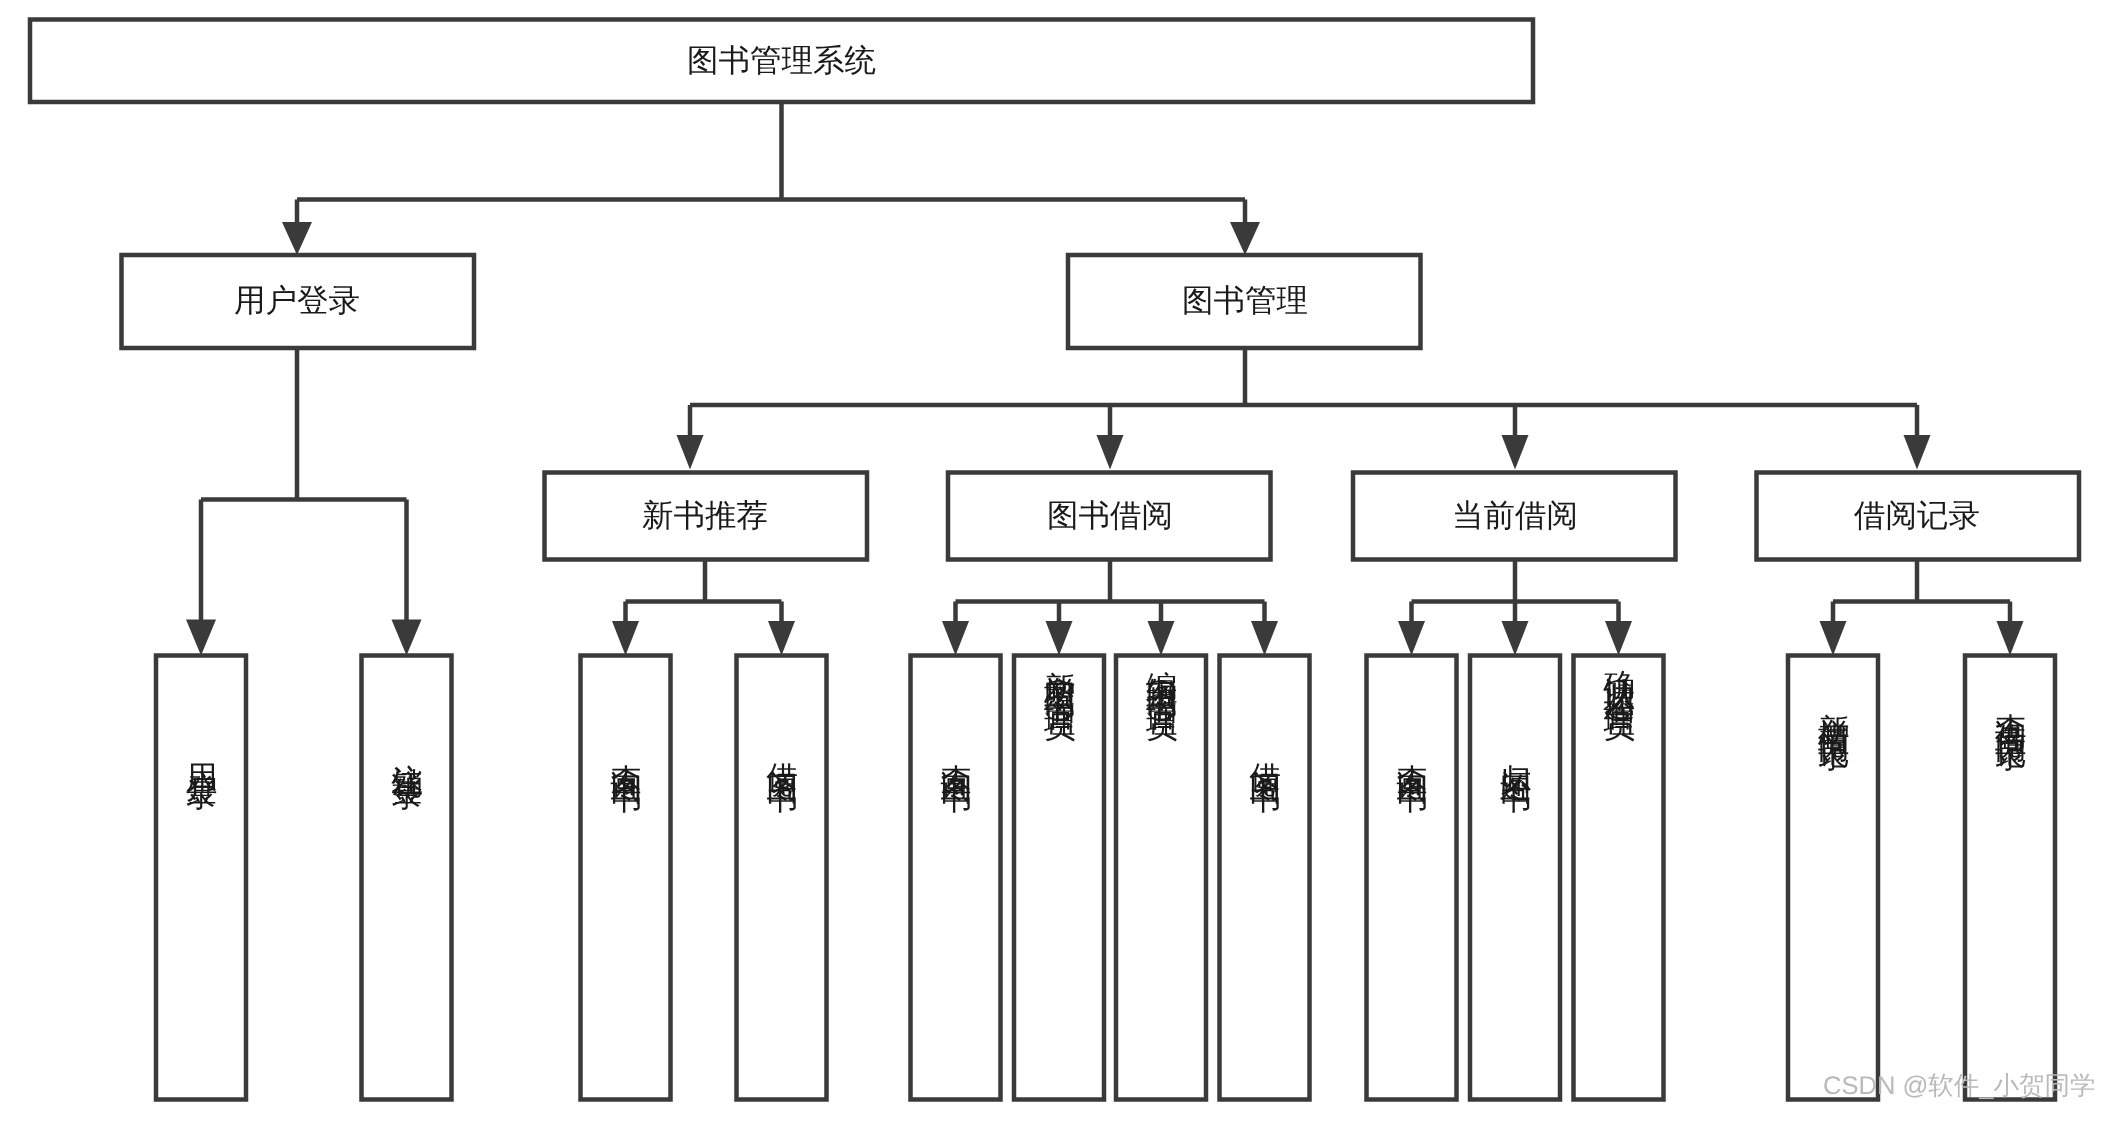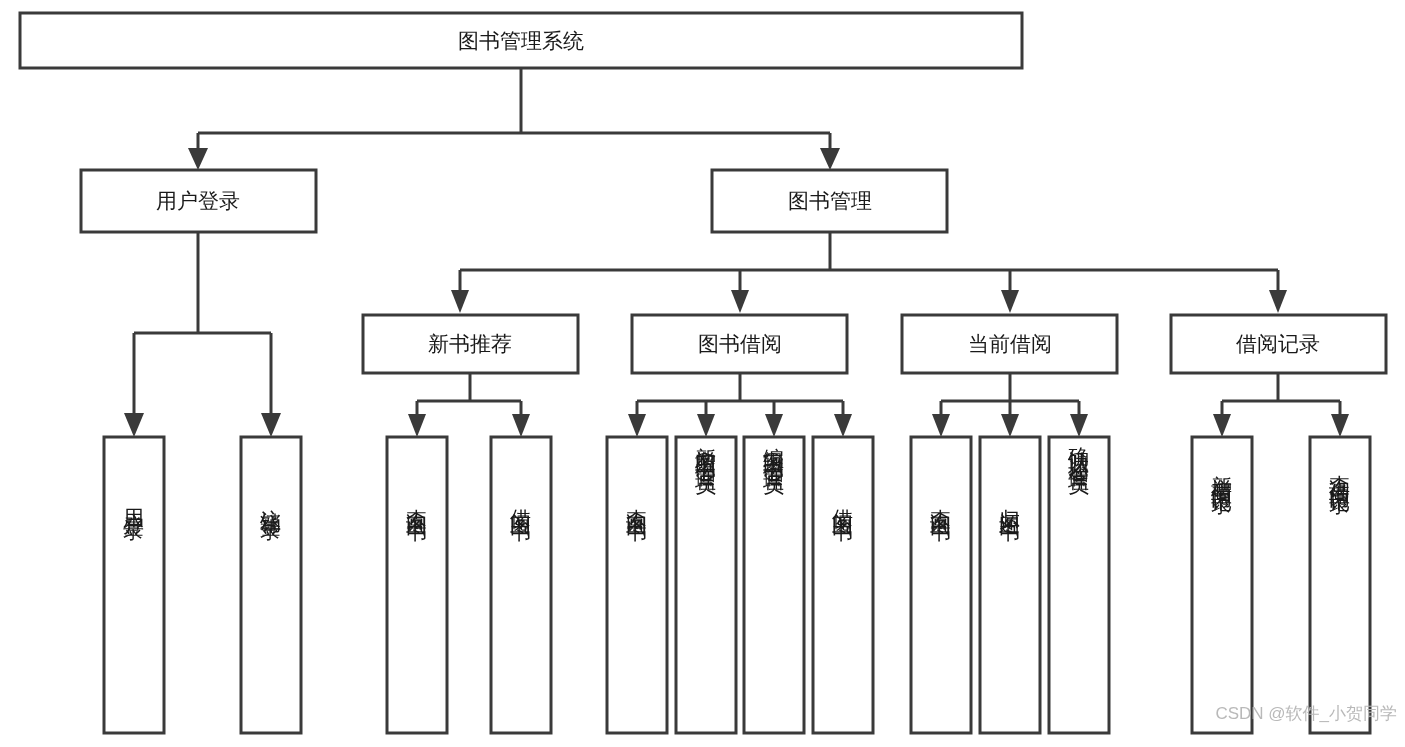--- a/index.html
+++ b/index.html
@@ -58,21 +58,21 @@
     font-size: 21px;
     fill: #1a1a1a;
     text-anchor: middle;
     writing-mode: vertical-rl;
     glyph-orientation-vertical: 0;
     letter-spacing: 4px;
   }
   .watermark {
     position: absolute;
     right: 8px;
-    bottom: 22px;
+    bottom: 12px;
     font-family: "Liberation Sans", "DejaVu Sans", sans-serif;
     font-size: 17px;
     color: #b9b9b9;
     white-space: nowrap;
     pointer-events: none;
     user-select: none;
   }
 </style>
 </head>
 <body>

